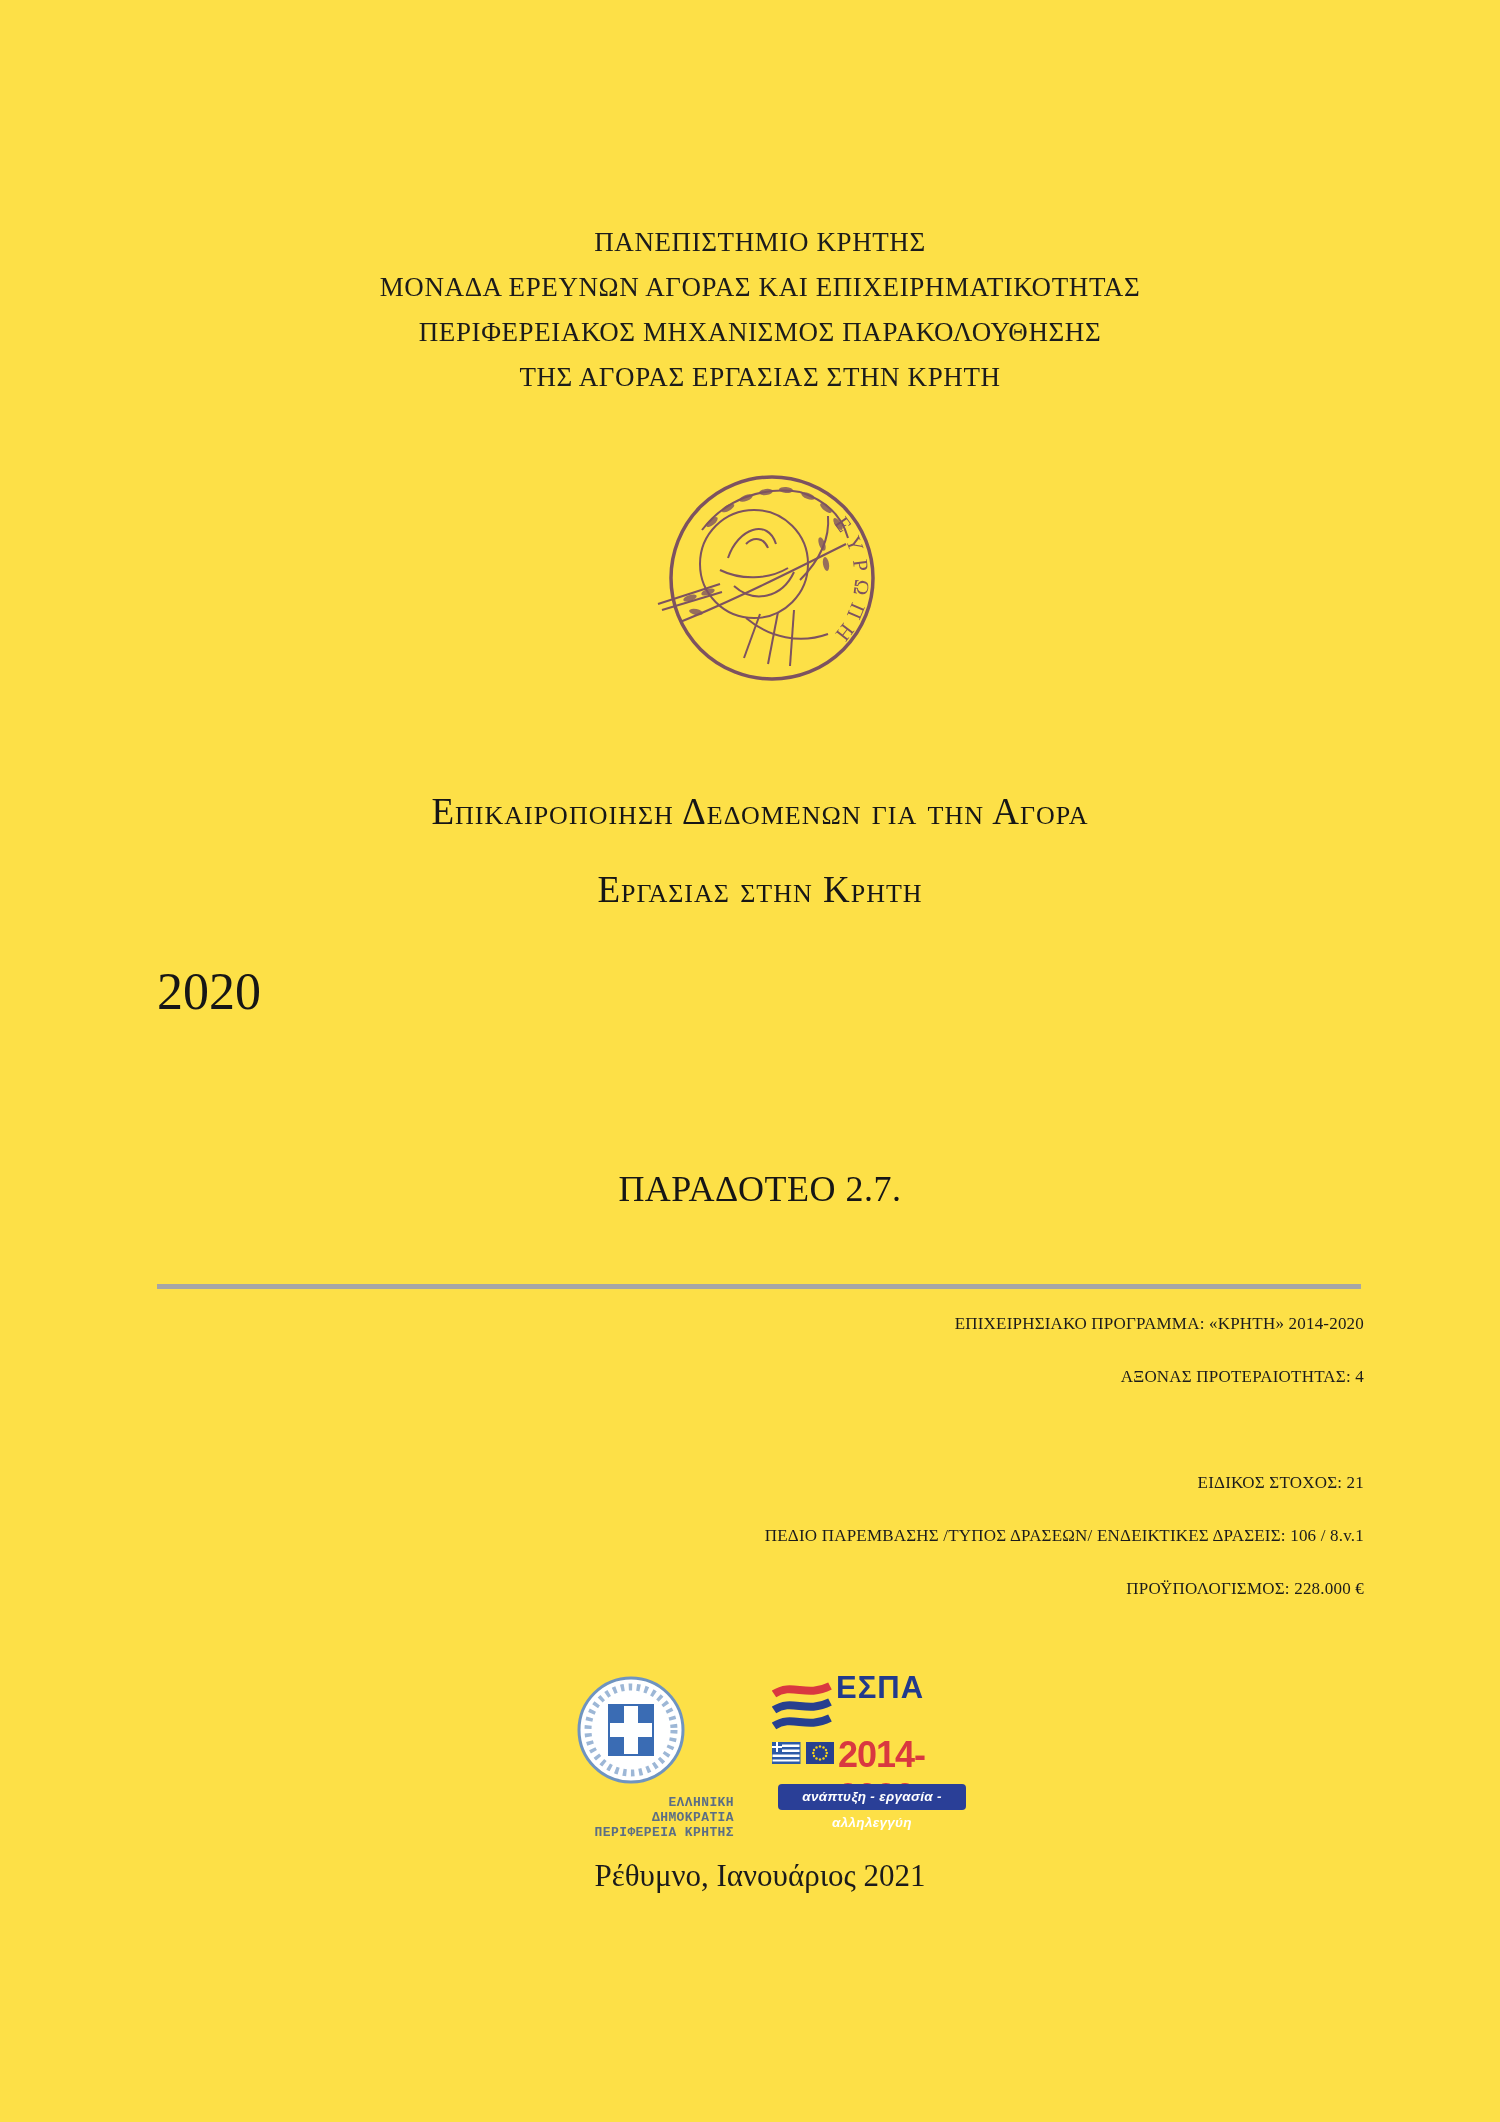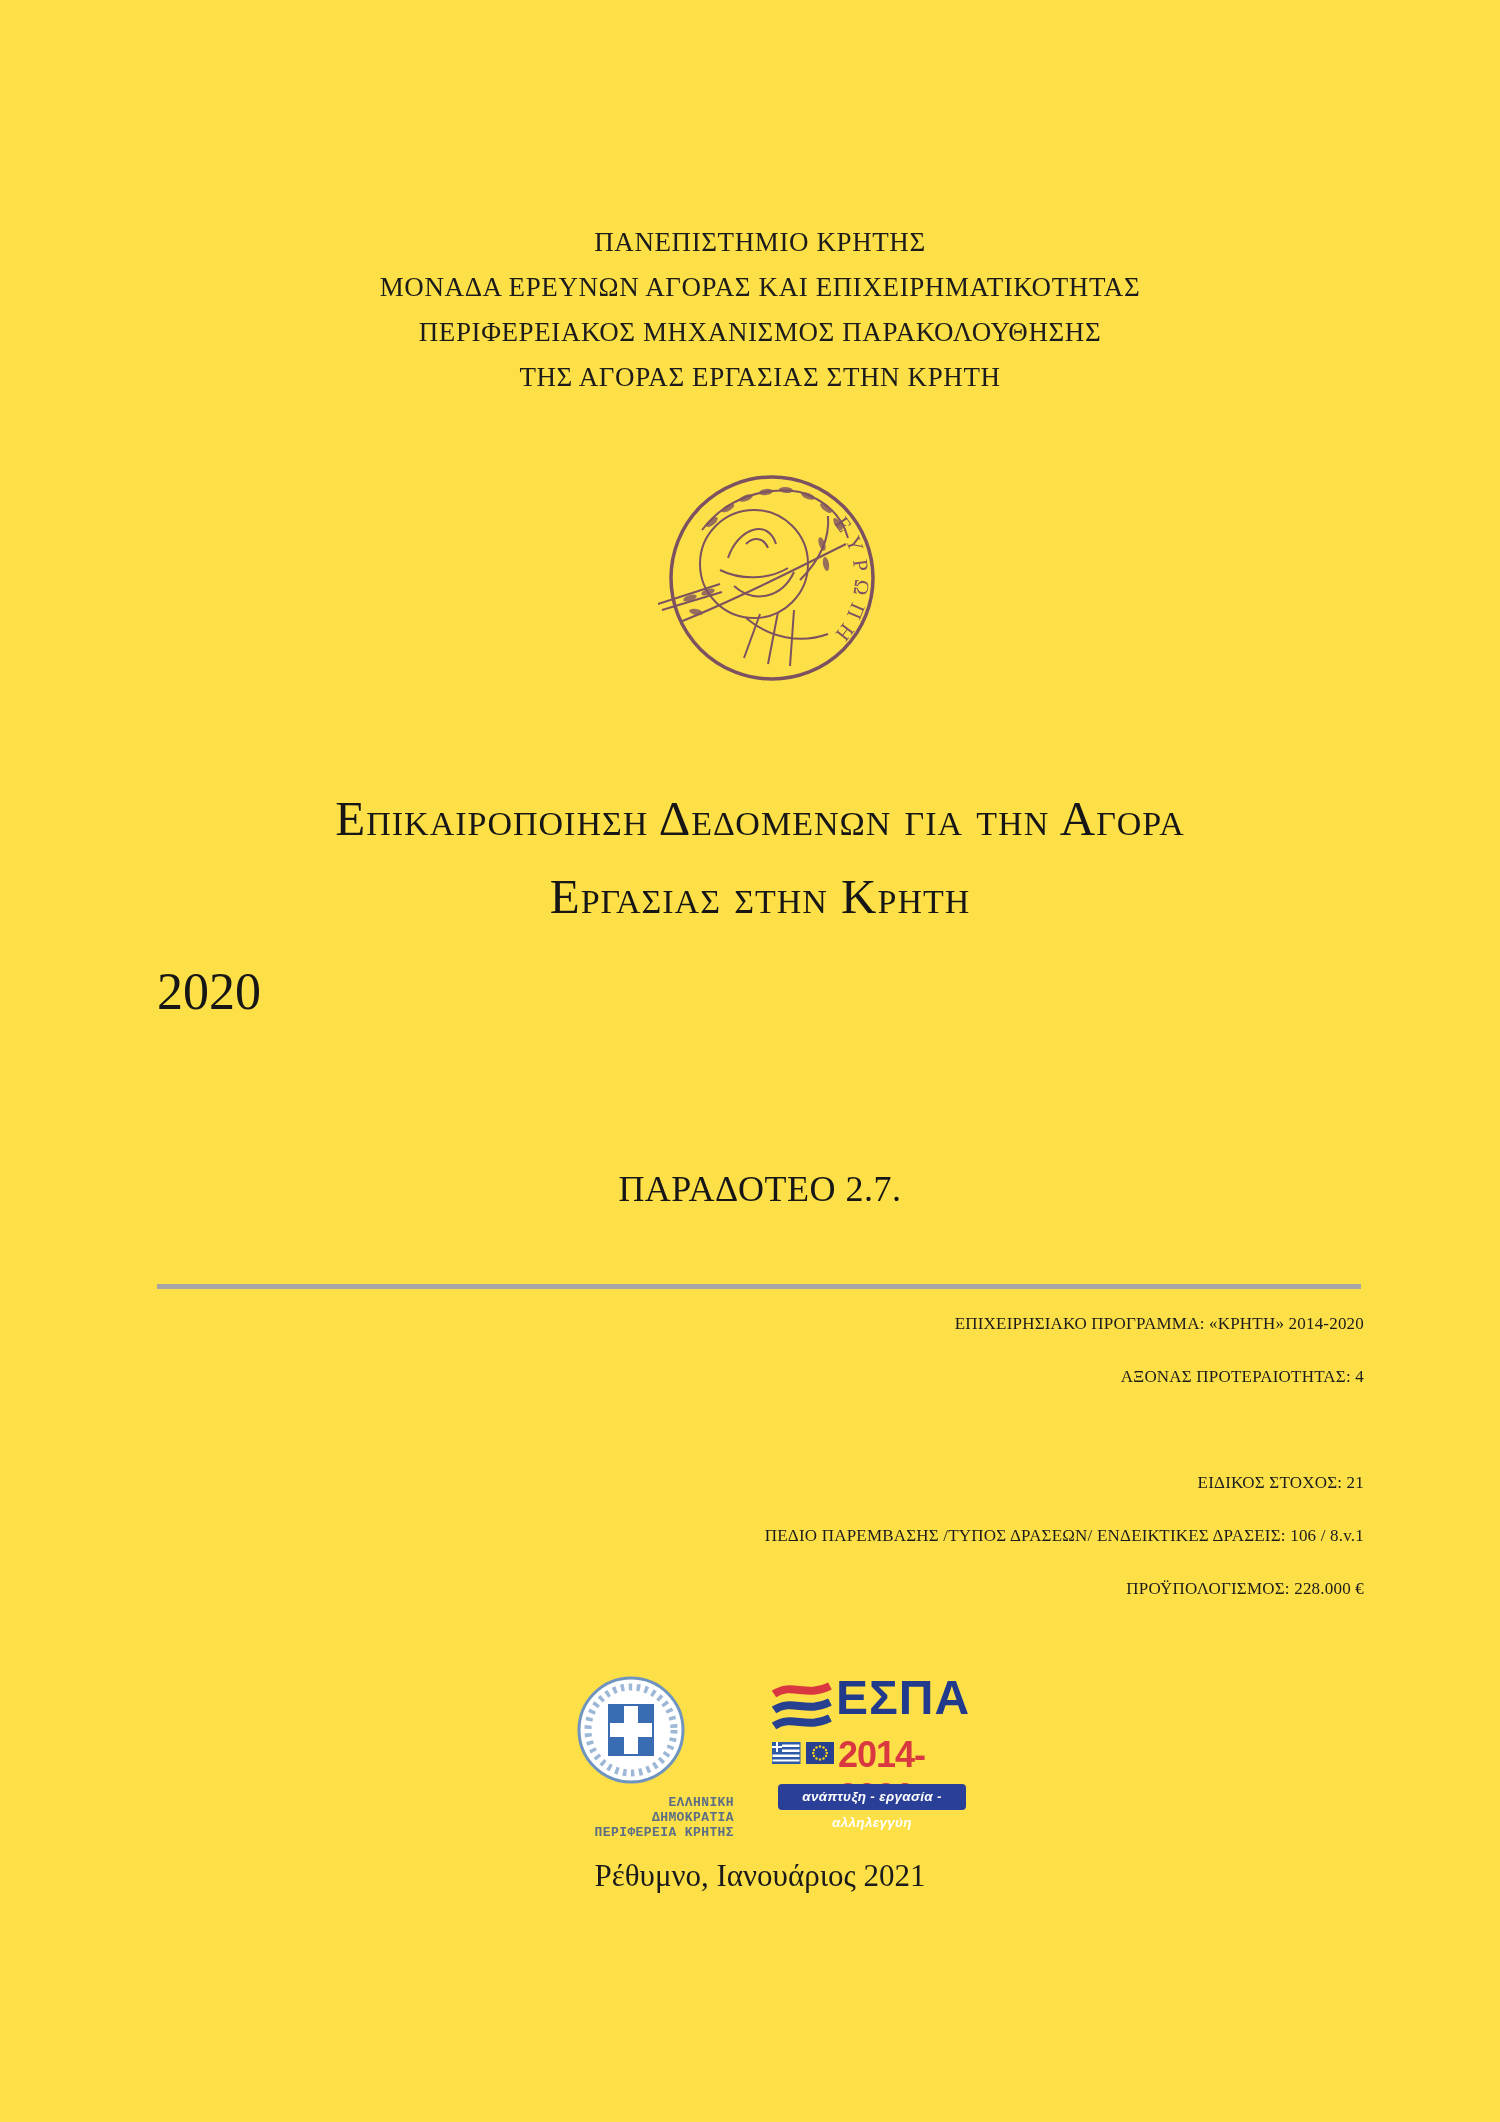--- a/index.html
+++ b/index.html
@@ -7,35 +7,35 @@
   .abs{position:absolute;}
   .page{position:absolute;left:0;top:0;width:1500px;height:2122px;background:#fde047;overflow:hidden;}
   .content{position:absolute;left:157px;top:0;width:1206px;height:2122px;}
 
   .header-line{position:absolute;left:0;width:1206px;text-align:center;
     font-size:27px;letter-spacing:0.6px;color:#1b1b1b;white-space:nowrap;}
 
   .seal-wrap{position:absolute;left:493px;top:452px;width:240px;height:252px;}
 
   .title-line{position:absolute;left:0;width:1206px;text-align:center;
-    font-variant:small-caps;font-size:49px;letter-spacing:1px;color:#161616;white-space:nowrap;}
+    font-variant:small-caps;font-size:37px;letter-spacing:1px;color:#161616;white-space:nowrap;}
   .year{position:absolute;left:0;width:1206px;text-align:left;font-size:52px;color:#161616;}
   .deliverable{position:absolute;left:0;width:1206px;text-align:center;font-size:36px;letter-spacing:0.5px;color:#161616;}
 
   .rule{position:absolute;left:0;top:1284px;width:1204px;height:5px;background:#a6a6a6;}
 
   .meta-line{position:absolute;left:1px;width:1206px;text-align:right;font-size:17px;color:#1b1b1b;white-space:nowrap;letter-spacing:0.2px;}
 
   .hellenic-logo{position:absolute;left:399px;top:1674px;width:150px;height:150px;text-align:center;}
   .hellenic-text{width:150px;text-align:right;font-family:Liberation Mono, monospace;
     font-weight:bold;font-size:13px;line-height:15px;color:#5b6e85;letter-spacing:0.4px;margin-top:3px;margin-left:28px;}
 
   .espa-logo{position:absolute;left:615px;top:1678px;width:200px;height:134px;}
   .espa-name{position:absolute;left:64px;top:-8px;font-family:"Liberation Sans",sans-serif;
-    font-weight:bold;font-size:48px;color:#223a8c;letter-spacing:1px;}
+    font-weight:bold;font-size:31px;color:#223a8c;letter-spacing:1px;}
   .espa-years{position:absolute;left:66px;top:56px;font-family:"Liberation Sans",sans-serif;
     font-weight:bold;font-size:36px;color:#d93840;letter-spacing:-1px;}
   .espa-banner{position:absolute;left:6px;top:106px;width:188px;height:26px;background:#2a3f97;border-radius:4px;
     color:#ffffff;font-family:"Liberation Sans",sans-serif;font-style:italic;font-weight:bold;
     font-size:13.5px;line-height:26px;text-align:center;letter-spacing:0.3px;}
 
   .date-line{position:absolute;left:0;width:1206px;text-align:center;font-size:31px;color:#1b1b1b;}
 </style>
 </head>
 <body>

